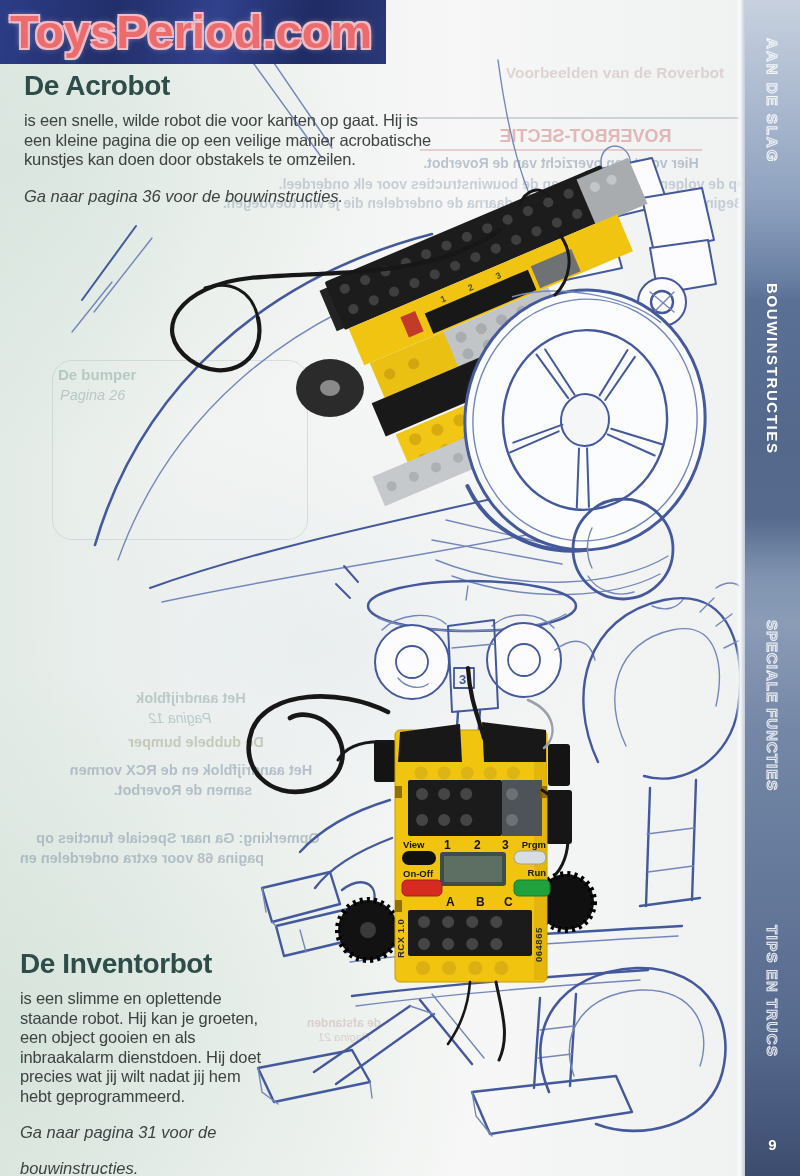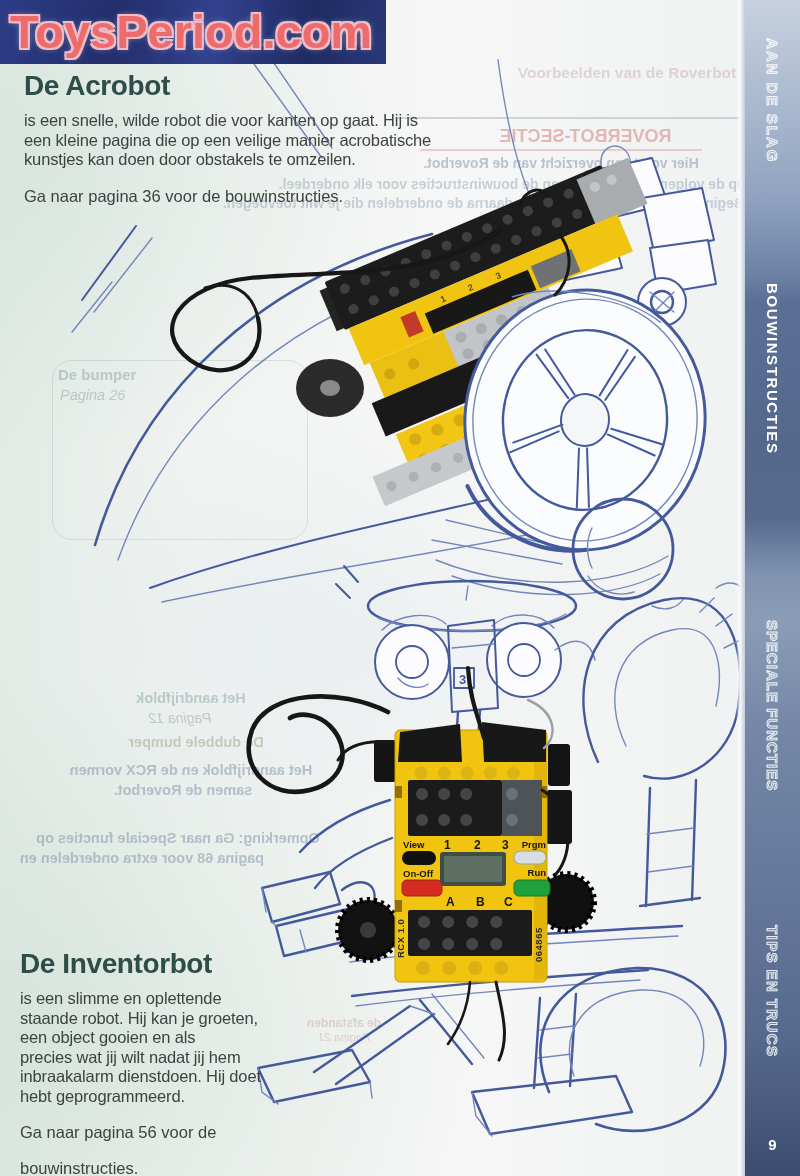--- a/index.html
+++ b/index.html
@@ -19,21 +19,21 @@
   .g-teal{color:rgba(118,150,146,.42);}
   .g-olive{color:rgba(148,150,112,.42);}
   .g-pink{color:rgba(186,144,144,.34);}
   .g-it{font-style:italic;font-weight:400;}
   .gline{position:absolute;height:1.5px;pointer-events:none;}
   .ghost-box{position:absolute;border:1.5px solid rgba(145,168,162,.28);border-radius:20px;pointer-events:none;}
   
   .txtblock{position:absolute;z-index:6;}
   .sec-title{font-size:28px;font-weight:700;color:#2e4d48;margin:0 0 9px;letter-spacing:-.4px;}
   .bodyline{font-size:16.5px;color:#3e4341;line-height:19.5px;letter-spacing:-.15px;}
-  .pagelink{font-size:16.5px;color:#3e4341;margin-top:16px;line-height:20px;}
+  .pagelink{font-size:16.5px;font-style:italic;color:#3e4341;margin-top:16px;line-height:20px;}
   
   .art{position:absolute;left:0;top:0;z-index:4;pointer-events:none;}
   .sk{stroke:#44599c;stroke-width:2.4;fill:none;stroke-linecap:round;stroke-linejoin:round;}
   .skt{stroke:#7487bb;stroke-width:1.4;fill:none;stroke-linecap:round;}
   .skf{fill:#fcfcfe;stroke:#45599d;stroke-width:2;stroke-linejoin:round;}
   .wire{stroke:#171717;stroke-width:4.2;fill:none;stroke-linecap:round;}
   .wire2{stroke:#171717;stroke-width:3;fill:none;stroke-linecap:round;}
   text.sktxt{font:700 13px "Liberation Sans",sans-serif;fill:#44589b;}
   text.rlbl{font:700 9.5px "Liberation Sans",sans-serif;fill:#151515;}
   text.rnum{font:700 12px "Liberation Sans",sans-serif;fill:#151515;}
@@ -64,21 +64,21 @@
   .lbl3{top:925px;letter-spacing:1.4px;}
   .side-page{position:absolute;left:0;right:0;top:1136px;text-align:center;
       font-weight:700;font-size:15px;color:#fff;}
 </style>
 </head>
 <body>
 
 <div class="page">
 
   <div class="ghost-box" style="left:52px;top:360px;width:254px;height:178px;"></div>
-  <div class="ghost g-pink" style="left:494px;top:64px;width:266px;text-align:center;font-size:15.5px;">Voorbeelden van de Roverbot</div>
+  <div class="ghost g-pink" style="left:482px;top:64px;width:266px;text-align:center;font-size:15.5px;">Voorbeelden van de Roverbot</div>
   <div class="gline" style="left:396px;top:117px;width:347px;background:rgba(125,138,158,.32);"></div>
   <div class="ghost g-red mir" style="left:468px;top:126px;width:235px;text-align:center;font-size:18px;">ROVERBOT-SECTIE</div>
   <div class="gline" style="left:420px;top:149px;width:282px;background:rgba(200,120,120,.32);"></div>
   <div class="ghost g-blue mir" style="left:420px;top:155px;width:282px;text-align:center;font-size:14px;">Hier volgt een overzicht van de Roverbot.</div>
   <div class="ghost g-blue2 mir" style="left:348px;top:176px;width:400px;text-align:center;font-size:14px;">Op de volgende pagina's staan de bouwinstructies voor elk onderdeel.</div>
   <div class="ghost g-blue2 mir" style="left:348px;top:195px;width:396px;text-align:center;font-size:14px;">Begin met het aandrijfblok en kies daarna de onderdelen die je wilt toevoegen.</div>
   <div class="ghost g-teal" style="left:58px;top:366px;font-size:15px;">De bumper</div>
   <div class="ghost g-teal g-it" style="left:60px;top:387px;font-size:14.5px;">Pagina 26</div>
   <div class="ghost g-teal mir" style="left:96px;top:690px;width:190px;text-align:center;font-size:14.5px;">Het aandrijfblok</div>
   <div class="ghost g-teal g-it mir" style="left:120px;top:710px;width:120px;text-align:center;font-size:14px;">Pagina 12</div>
@@ -300,24 +300,24 @@
     <div class="bodyline">een kleine pagina die op een veilige manier acrobatische</div>
     <div class="bodyline">kunstjes kan doen door obstakels te omzeilen.</div>
     <div class="pagelink">Ga naar pagina 36 voor de bouwinstructies.</div>
   </div>
 
   <div class="txtblock" style="left:20px;top:948px;width:250px;">
     <h1 class="sec-title">De Inventorbot</h1>
     <div class="bodyline">is een slimme en oplettende</div>
     <div class="bodyline">staande robot. Hij kan je groeten,</div>
     <div class="bodyline">een object gooien en als</div>
+    <div class="bodyline">inbraakalarm dienstdoen. Hij doet</div>
     <div class="bodyline">precies wat jij wilt nadat jij hem</div>
-    <div class="bodyline">inbraakalarm dienstdoen. Hij doet</div>
     <div class="bodyline">hebt geprogrammeerd.</div>
-    <div class="pagelink" style="margin-bottom:0;">Ga naar pagina 56 voor de</div>
+    <div class="pagelink" style="margin-bottom:0;">Ga naar pagina 31 voor de</div>
     <div class="pagelink" style="margin-top:16px;">bouwinstructies.</div>
   </div>
 
   <div class="wm">
     <span class="wm-text">ToysPeriod.com</span>
   </div>
 
   <div class="page-edge"></div>
   <div class="sidebar">
     <div class="side-label outline lbl0">AAN DE SLAG</div>

